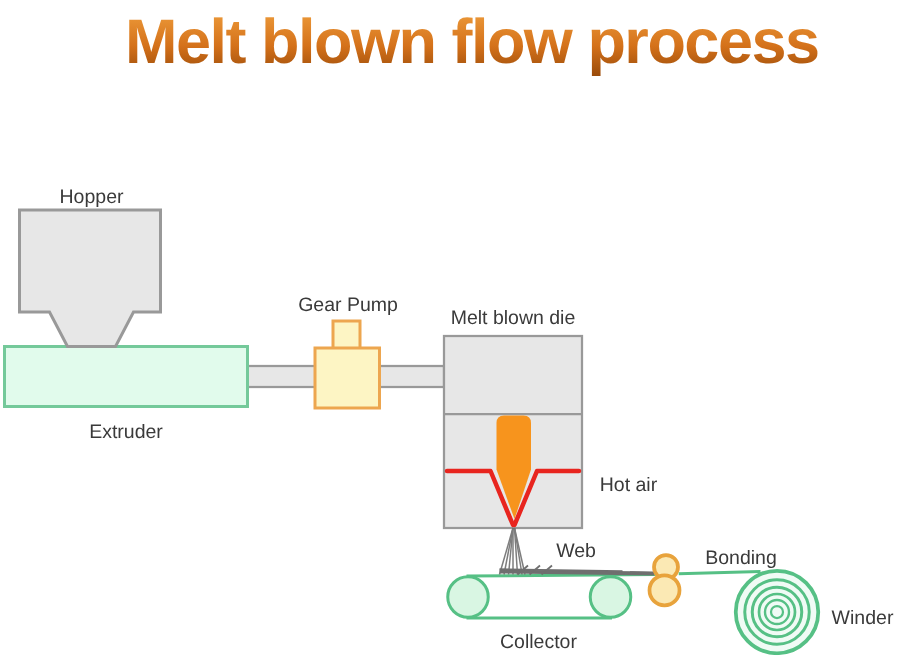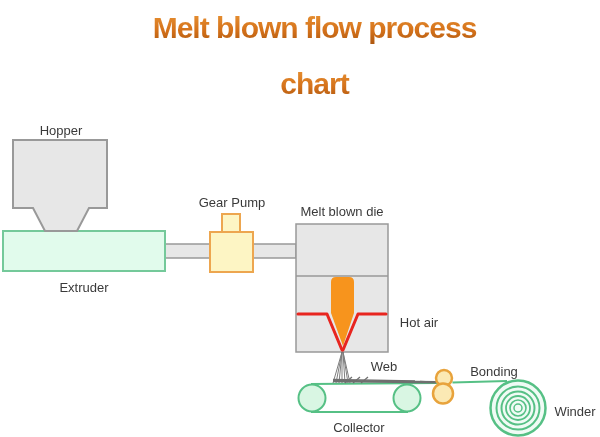--- a/index.html
+++ b/index.html
@@ -1,34 +1,33 @@
 <!DOCTYPE html>
 <html><head>
 <meta charset="utf-8">
 <style>
   html,body{margin:0;padding:0;background:#ffffff;}
   .stage{position:relative;width:600px;height:437px;background:#ffffff;overflow:hidden;
          font-family:"Liberation Sans",sans-serif;}
   .title{position:absolute;top:0;left:0;width:600px;text-align:center;}
-  .title-line{display:block;font-weight:700;font-size:30px;line-height:56px;letter-spacing:-1px;
+  .title-line{display:block;font-weight:700;font-size:42px;line-height:56px;letter-spacing:-1px;
 uninterrupted:normal;
     background:linear-gradient(180deg,#f5a844 0%,#d4711a 55%,#8a4105 100%);
     -webkit-background-clip:text;background-clip:text;
     -webkit-text-fill-color:transparent;color:transparent;margin-left:29px;}
   svg.diagram{position:absolute;left:0;top:0;}
   svg text{font-family:"Liberation Sans",sans-serif;font-size:13px;}
 </style>
 </head>
 <body>
 
 <div class="stage">
 
   <div class="title">
     <span class="title-line">Melt blown flow process</span>
-    <span class="title-line">chart</span>
   </div>
 
   <svg class="diagram" width="600" height="437" viewBox="0 0 600 437">
 
     <rect x="165" y="244" width="131" height="14" stroke-width="1.5" fill="#e7e7e7" stroke="#999999"></rect>
 
     <rect x="3" y="231" width="162" height="40" stroke-width="2" fill="#e1fbec" stroke="#74c99a"></rect>
 
     <path d="M13,140 L107,140 L107,208 L89,208 L77,231 L45,231 L33,208 L13,208 Z" stroke-width="2" fill="#e7e7e7" stroke="#999999"></path>
 

